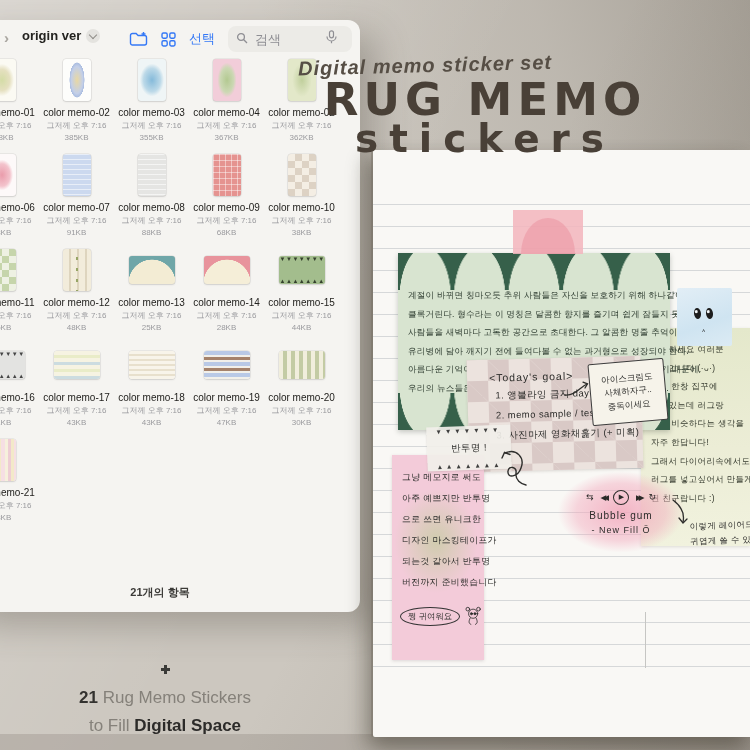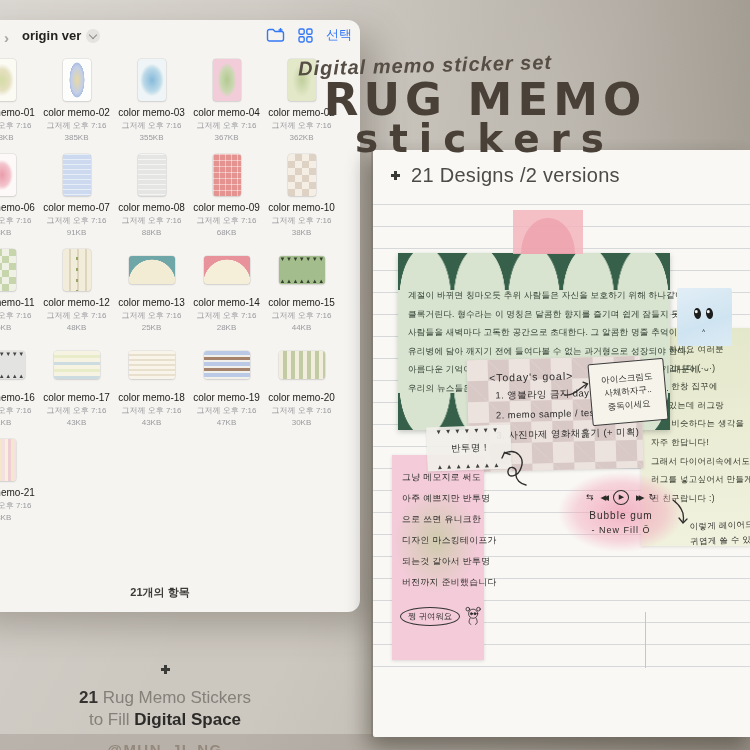--- a/index.html
+++ b/index.html
@@ -177,21 +177,21 @@
   .layered{left:317px;top:368px;width:70px;z-index:7;transform:rotate(-2deg);}
   .ly-line{font-size:8.4px;line-height:15px;color:#2e2e2c;white-space:nowrap;}
 
   .divider-line{left:272px;top:462px;width:1px;height:56px;background:#c6c6c3;z-index:3;}
 
   
   .footer{position:absolute;left:35px;top:660px;width:260px;z-index:5;text-align:center;}
   .footer .pbullet{margin:0 auto;}
   .f-line1{font-size:17px;margin-top:10px;color:#85817a;}
   .f-line1 b{color:#33322f;font-weight:700;}
-  .f-line2{font-size:17px;margin-top:2px;color:#85817a;}
+  .f-line2{font-size:17px;margin-top:8px;color:#85817a;}
   .f-line2 b{color:#2c2b29;font-weight:700;}
   .f-handle{font-size:15px;font-weight:700;margin-top:11px;color:#94897c;letter-spacing:1.5px;}
 </style>
 </head>
 <body>
 
 <div class="canvas">
   <div class="wallshade"></div>
   <div class="bottomstrip"></div>
 
@@ -213,20 +213,35 @@
         </span>
         <span class="tool-icon">
           <svg width="15" height="15" viewBox="0 0 15 15" fill="none" stroke="#3478f6" stroke-width="1.4">
             <rect x="1" y="1" width="5.2" height="5.2" rx="1.4"></rect>
               <rect x="8.8" y="1" width="5.2" height="5.2" rx="1.4"></rect>
             <rect x="1" y="8.8" width="5.2" height="5.2" rx="1.4"></rect>
               <rect x="8.8" y="8.8" width="5.2" height="5.2" rx="1.4"></rect>
           </svg>
         </span>
         <span class="select-btn">선택</span>
+        <div class="search">
+          <span>
+            <svg width="12" height="12" viewBox="0 0 12 12" fill="none" stroke="#8e8e93" stroke-width="1.3">
+              <circle cx="5" cy="5" r="3.4"></circle>
+                <path d="M7.8,7.8 L11,11"></path>
+            </svg>
+          </span>
+          <input placeholder="검색" style="">
+          <span>
+            <svg width="11" height="14" viewBox="0 0 11 14" fill="none" stroke="#8e8e93" stroke-width="1.2">
+              <rect x="3.5" y="0.8" width="4" height="7" rx="2"></rect>
+              <path d="M1,6.5 a4.5,4.5 0 0 0 9,0 M5.5,11.2 v2"></path>
+            </svg>
+          </span>
+        </div>
       </div>
     </div>
 
     <div class="grid">
 
     <div class="file">
           <div class="thumbwrap">
             <div class="thumb t01"></div>
           </div>
           <div class="fname">color memo-01</div>
@@ -399,24 +414,20 @@
   </section>
 
   <div class="hero">
     <div class="hero-sub">Digital memo sticker set</div>
     <div class="hero-main">RUG MEMO</div>
     <div class="hero-main2">stickers</div>
   </div>
 
   <section class="npage">
     <div class="ruling"></div>
-    <div class="designs">
-      <span class="pbullet"></span>
-      <span>21 Designs /2 versions</span>
-    </div>
 
     <div class="sticker pink-semi"></div>
 
     <div class="sticker green-memo">
       <div class="gm-mid"></div>
       <div class="scal-top"></div>
       <div class="scal-bot"></div>
       <div class="gm-lines hand">
 
       <div class="gm-line">계절이 바뀌면 칭마오듯 추위 사람들은 자신을 보호하기 위해 하나같이</div>

